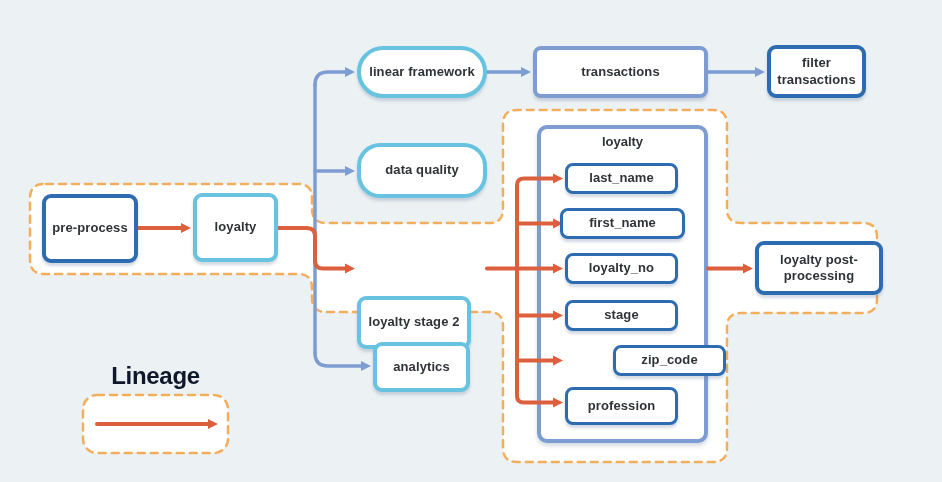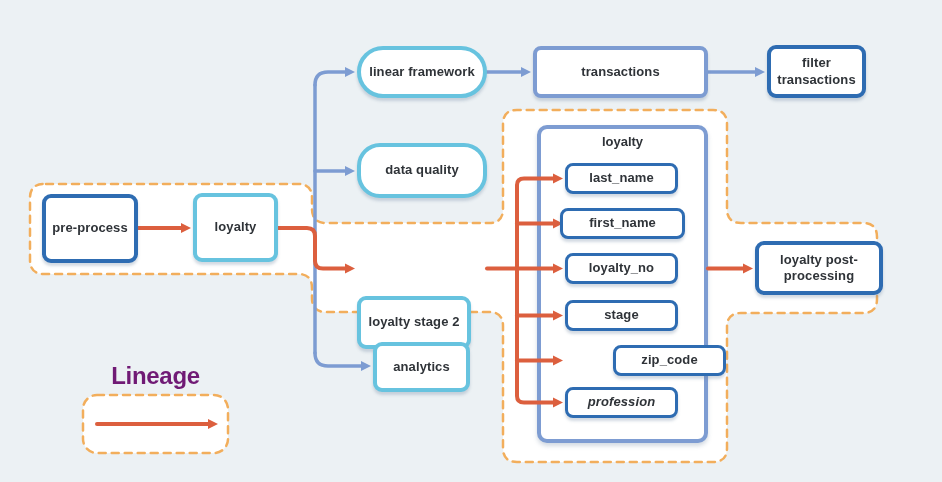--- a/index.html
+++ b/index.html
@@ -38,21 +38,21 @@
     border:4px solid #7D9CD2;border-radius:10px;
     box-shadow:0 3px 4px rgba(110,132,160,0.30);
   }
   #group-label{
     position:absolute;left:537px;top:134px;width:171px;
     text-align:center;font-size:13px;font-weight:600;color:#2F3338;
   }
   #legend-title{
     position:absolute;left:83px;top:362px;width:145px;
     text-align:center;
-    font-size:24px;font-weight:700;color:#701a75;
+    font-size:24px;font-weight:700;color:#0f172a;
     letter-spacing:-0.3px;
     z-index:4;
   }
 </style>
 </head>
 <body>
 
 <div id="canvas">
 
   <svg id="base-layer" class="layer" width="942" height="482" viewBox="0 0 942 482">
@@ -111,17 +111,17 @@
   <div class="node light" style="left:373px;top:342px;width:97px;height:50px;">analytics</div>
   <div class="node peri" style="left:533px;top:46px;width:175px;height:52px;">transactions</div>
   <div class="node dark" style="left:767px;top:45px;width:99px;height:53px;">filter transactions</div>
   <div class="node dark" style="left:755px;top:241px;width:128px;height:54px;">loyalty post-processing</div>
 
   <div class="node dark field" style="left:565px;top:163px;width:113px;height:31px;">last_name</div>
   <div class="node dark field" style="left:560px;top:208px;width:125px;height:31px;">first_name</div>
   <div class="node dark field" style="left:565px;top:253px;width:113px;height:31px;">loyalty_no</div>
   <div class="node dark field" style="left:565px;top:300px;width:113px;height:31px;">stage</div>
   <div class="node dark field" style="left:565px;top:345px;width:113px;height:31px;margin-left:48px;">zip_code</div>
-  <div class="node dark field" style="left:565px;top:387px;width:113px;height:31px;font-style:italic;">profession</div>
+  <div class="node dark field" style="left:565px;top:387px;width:113px;height:38px;">profession</div>
 
   <div id="legend-title">Lineage</div>
 
 </div>
 
 </body></html>

